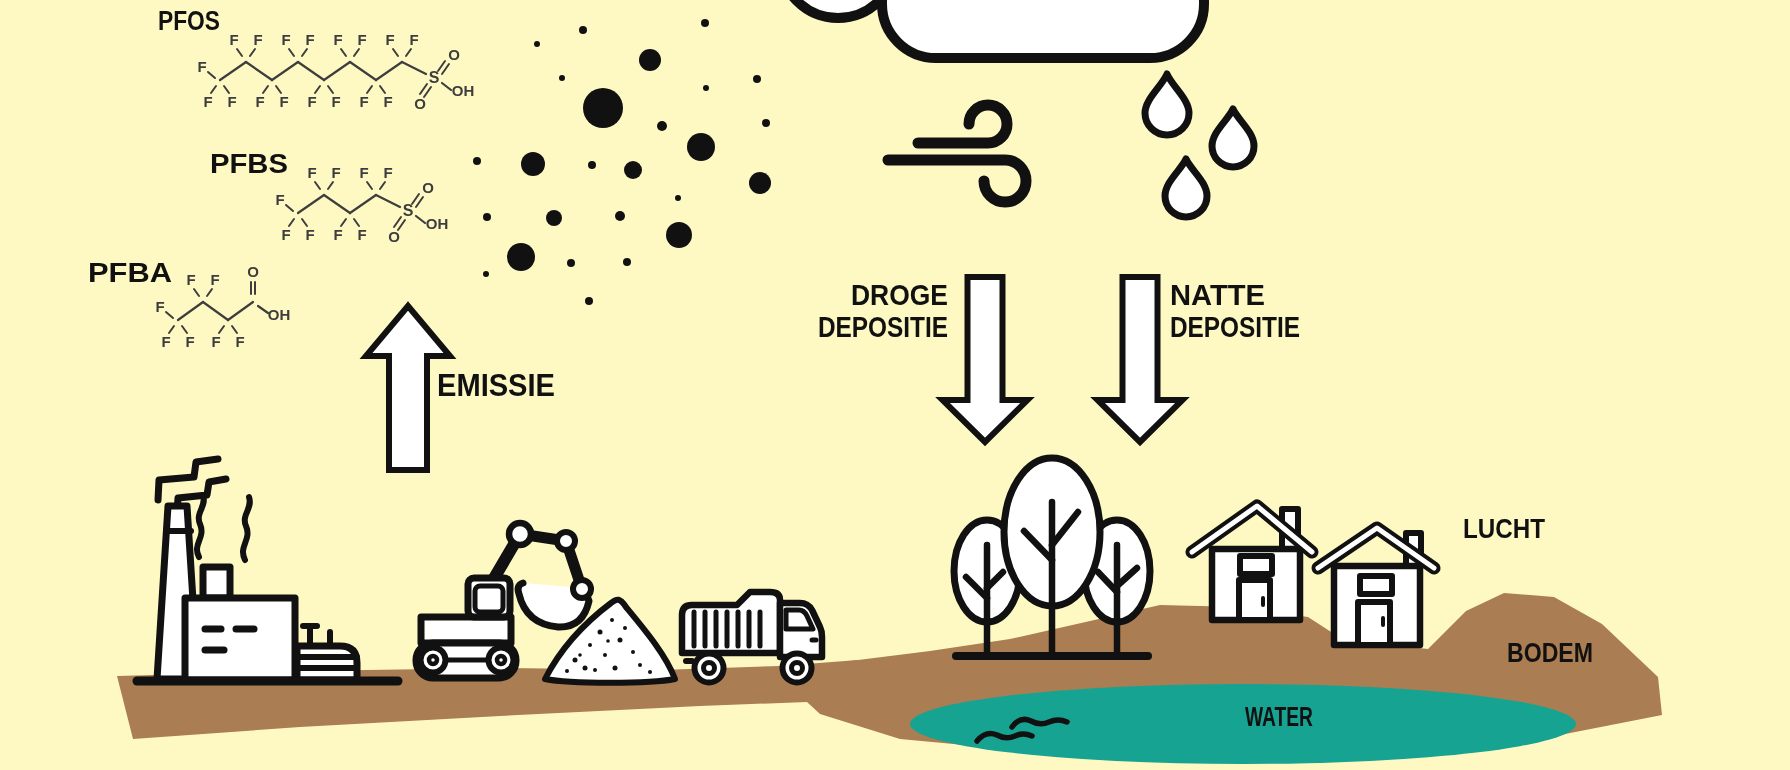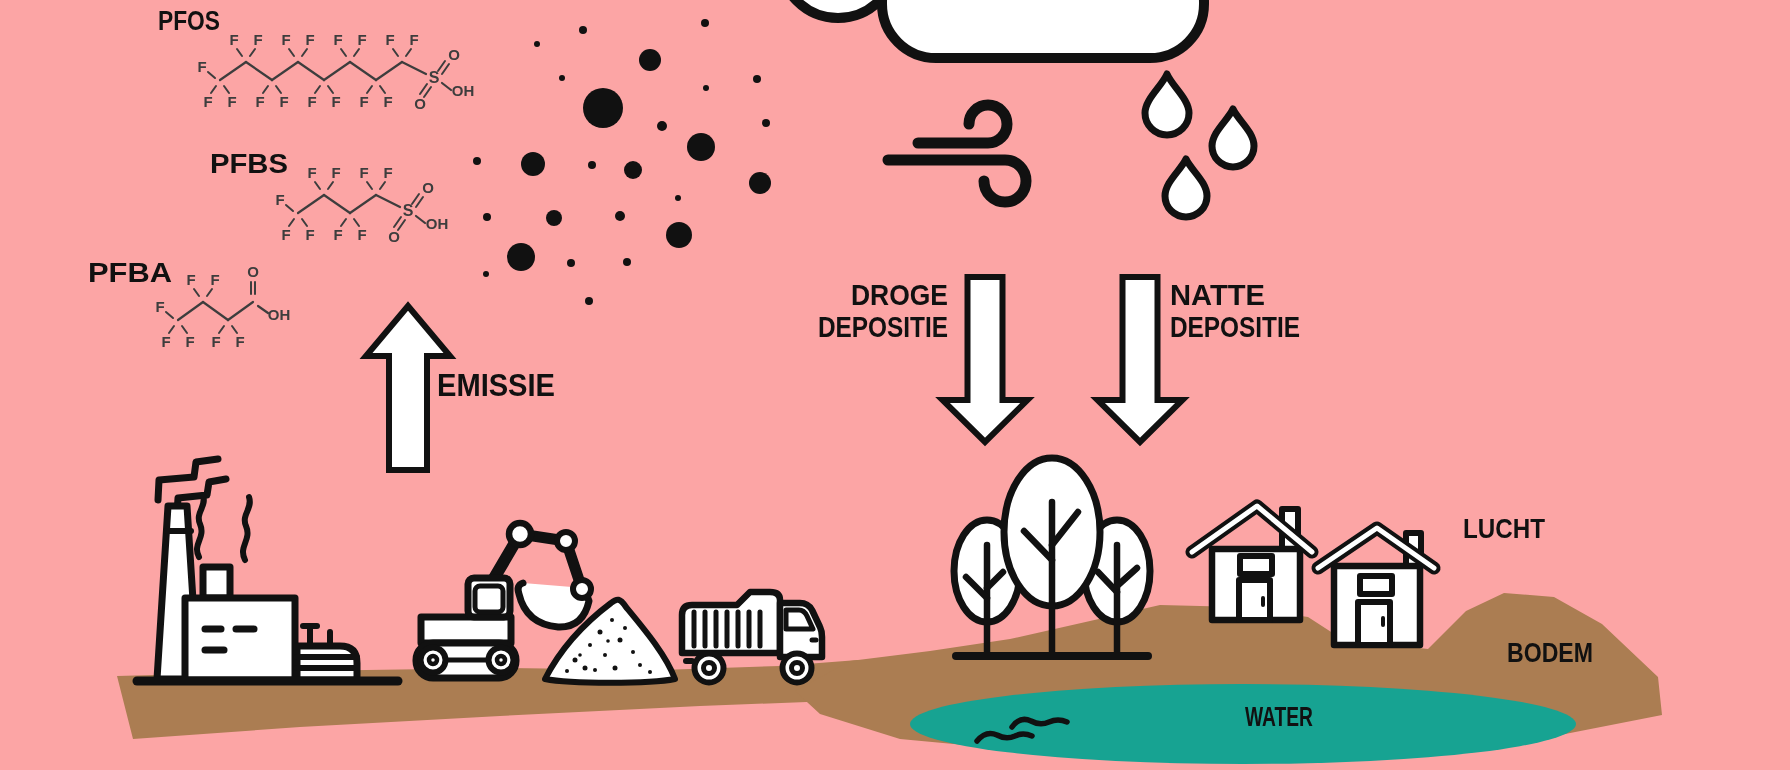--- a/index.html
+++ b/index.html
@@ -1,16 +1,16 @@
 <!DOCTYPE html>
 <html><head>
 <meta charset="utf-8">
 <style>
   html,body{margin:0;padding:0;background:#fff;}
-  .stage{width:1790px;height:770px;position:relative;background:#fca5a5;overflow:hidden;}
+  .stage{width:1790px;height:770px;position:relative;background:#fef9c3;overflow:hidden;}
   svg{display:block;}
   text{font-family:"Liberation Sans", sans-serif;}
   .scene-label{font-weight:bold;fill:#111;}
   .mol-name{font-weight:bold;fill:#111;}
   .atom{font-weight:bold;}
 </style>
 </head>
 <body>
 
 <div class="stage">

